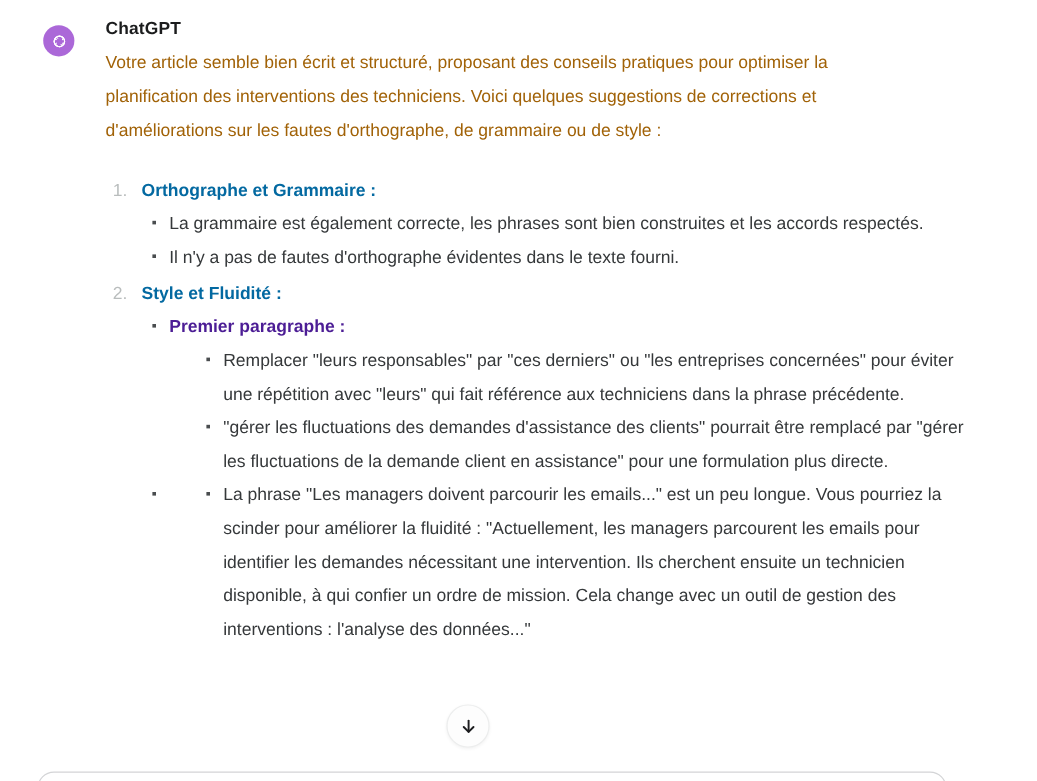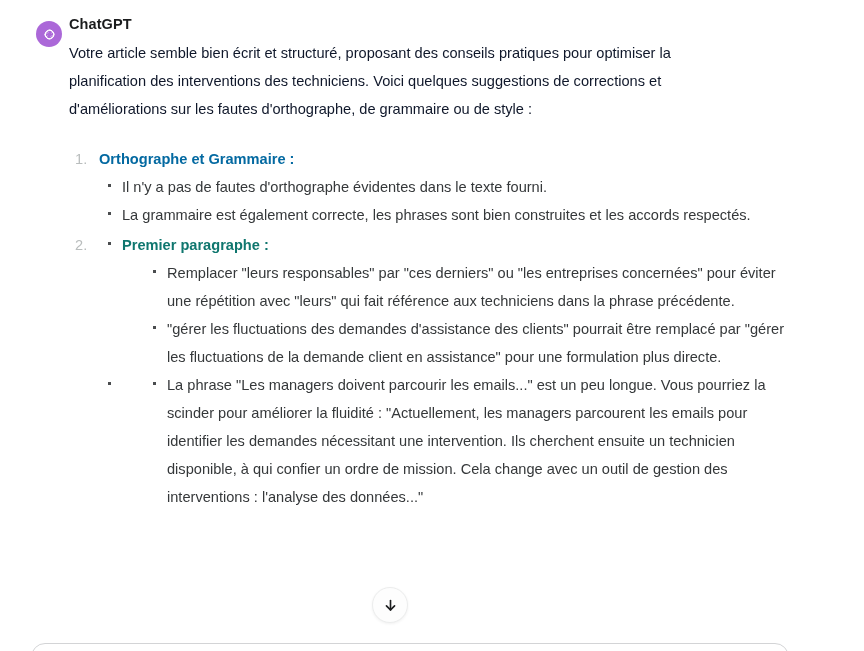--- a/index.html
+++ b/index.html
@@ -41,37 +41,37 @@
     height: 26px;
     border-radius: 50%;
     background: #ab68d8;
     display: flex;
     align-items: center;
     justify-content: center;
   }
   .msg-avatar svg { display: block; }
 
   .msg-body {
-    padding-left: 69px;
+    padding-left: 88px;
     padding-right: 60px;
   }
 
   .msg-author {
     font-size: 14.5px;
     font-weight: 700;
     color: #1b1c1d;
     letter-spacing: .1px;
     line-height: 20px;
     margin: 0 0 5px 0;
   }
 
   .para {
     font-size: 14.6px;
     line-height: 28px;
-    color: #0f172a;
+    color: #a16207;
     margin: 0;
     max-width: 665px;
   }
 
   
   ol.lvl1 {
     list-style: none;
     margin: 22px 0 0 0;
     padding: 0;
     counter-reset: l1;
@@ -125,21 +125,21 @@
 
   .li-text {
     font-size: 14.6px;
     line-height: 28px;
     color: #35383a;
     max-width: 645px;
     display: block;
   }
   .li-text.b {
     font-weight: 700;
-    color: #0f766e;
+    color: #4c1d95;
   }
 
   
   #scroll-bottom {
     position: absolute;
     left: 372px;
     top: 587px;
     width: 34px;
     height: 34px;
     border-radius: 50%;
@@ -217,29 +217,30 @@
       <div class="msg-author">ChatGPT</div>
 
       <p class="para">Votre article semble bien écrit et structuré, proposant des conseils pratiques pour optimiser la planification des interventions des techniciens. Voici quelques suggestions de corrections et d'améliorations sur les fautes d'orthographe, de grammaire ou de style :</p>
 
       <ol class="lvl1">
 
         <li>
           <div class="li-head">Orthographe et Grammaire :</div>
           <ul class="lvl2">
             <li>
+              <span class="li-text">La grammaire est également correcte, les phrases sont bien construites et les accords respectés.</span>
+            </li>
+            <li>
               <span class="li-text">Il n'y a pas de fautes d'orthographe évidentes dans le texte fourni.</span>
-            </li>
-            <li>
-              <span class="li-text">La grammaire est également correcte, les phrases sont bien construites et les accords respectés.</span>
             </li>
           </ul>
         </li>
 
         <li>
+          <div class="li-head">Style et Fluidité :</div>
           <ul class="lvl2">
 
             <li>
               <span class="li-text b">Premier paragraphe :</span>
               <ul class="lvl3">
                 <li>
                   <span class="li-text">Remplacer "leurs responsables" par "ces derniers" ou "les entreprises concernées" pour éviter une répétition avec "leurs" qui fait référence aux techniciens dans la phrase précédente.</span>
                 </li>
                 <li>
                   <span class="li-text">"gérer les fluctuations des demandes d'assistance des clients" pourrait être remplacé par "gérer les fluctuations de la demande client en assistance" pour une formulation plus directe.</span>

